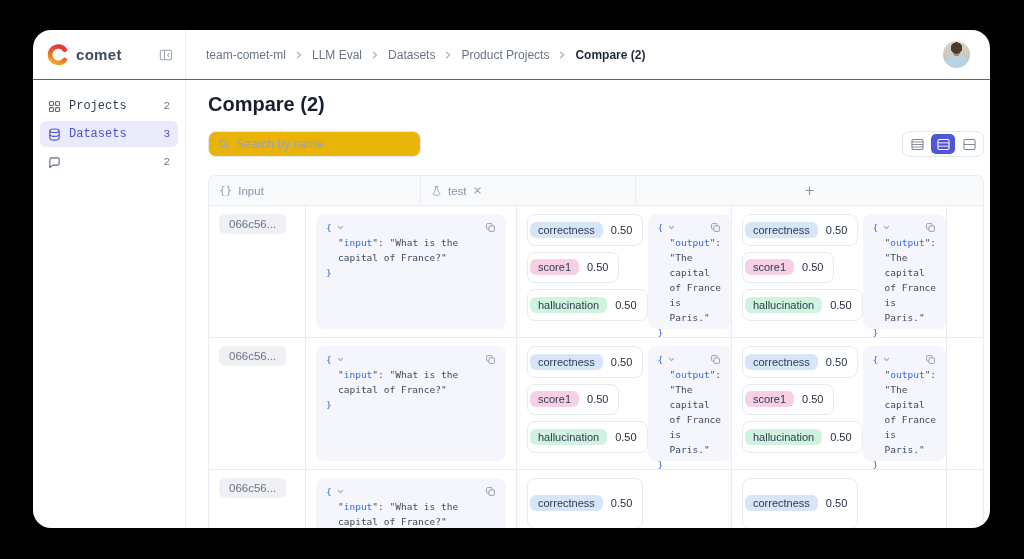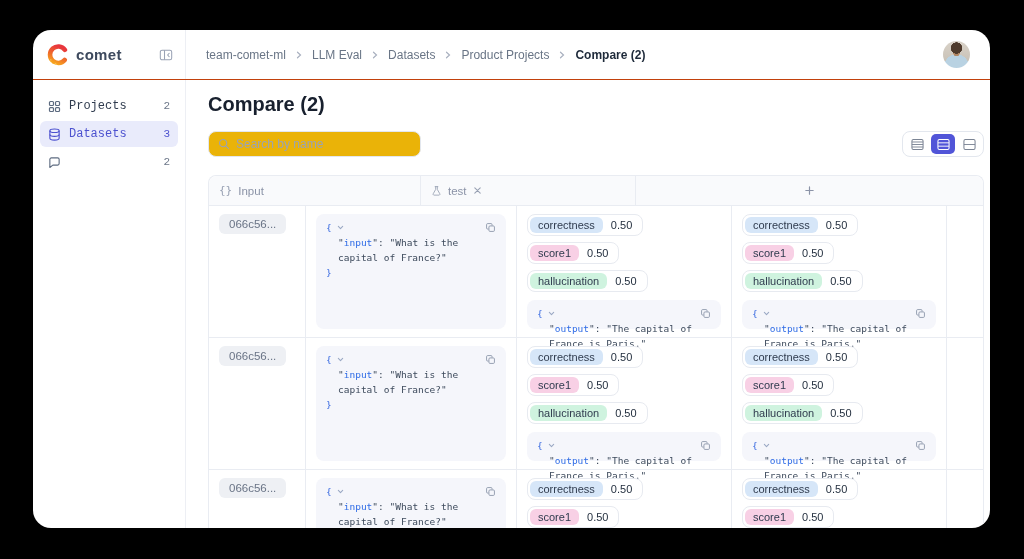--- a/index.html
+++ b/index.html
@@ -71,21 +71,21 @@
   .bl { border-left: 1px solid #e9ecf2; }
   .th.c5 { justify-content: center; color: #8b93a7; cursor: pointer; }
   .braces-glyph { font-family: "DejaVu Sans Mono", monospace; font-size: 11px; color: #98a1b3; }
 
   .tbody { flex: 1; min-height: 0; overflow: hidden; }
   .trow { display: flex; height: 132px; border-bottom: 1px solid #e9ecf2; }
   .td { padding: 8px 10px; min-width: 0; }
   .id-pill { display: inline-block; background: #eef0f4; color: #6a7486; font-size: 11.5px;
     border-radius: 6px; padding: 4px 10px; }
 
-  .exp-cell { display: flex; flex-direction: column; }
+  .exp-cell { display: flex; flex-direction: row; }
   .tags { display: flex; flex-wrap: wrap; gap: 6px 8px; margin-bottom: 8px; }
   .tag { display: inline-flex; align-items: center; gap: 8px; background: #fff;
     border: 1px solid #e7eaf0; border-radius: 8px; padding: 2px; font-size: 11px; }
   .tag-label { border-radius: 6px; padding: 2px 8px; color: #2f3b4e; }
   .tag-val { color: #1e2a3a; padding-right: 8px; }
 
   .code { background: #f5f6fb; border-radius: 8px; padding: 6px 10px 8px;
     font-family: "DejaVu Sans Mono", monospace; font-size: 9.5px; line-height: 15px; color: #3d4a5c;
     cursor: pointer; }
   .code.fill { height: 100%; }

